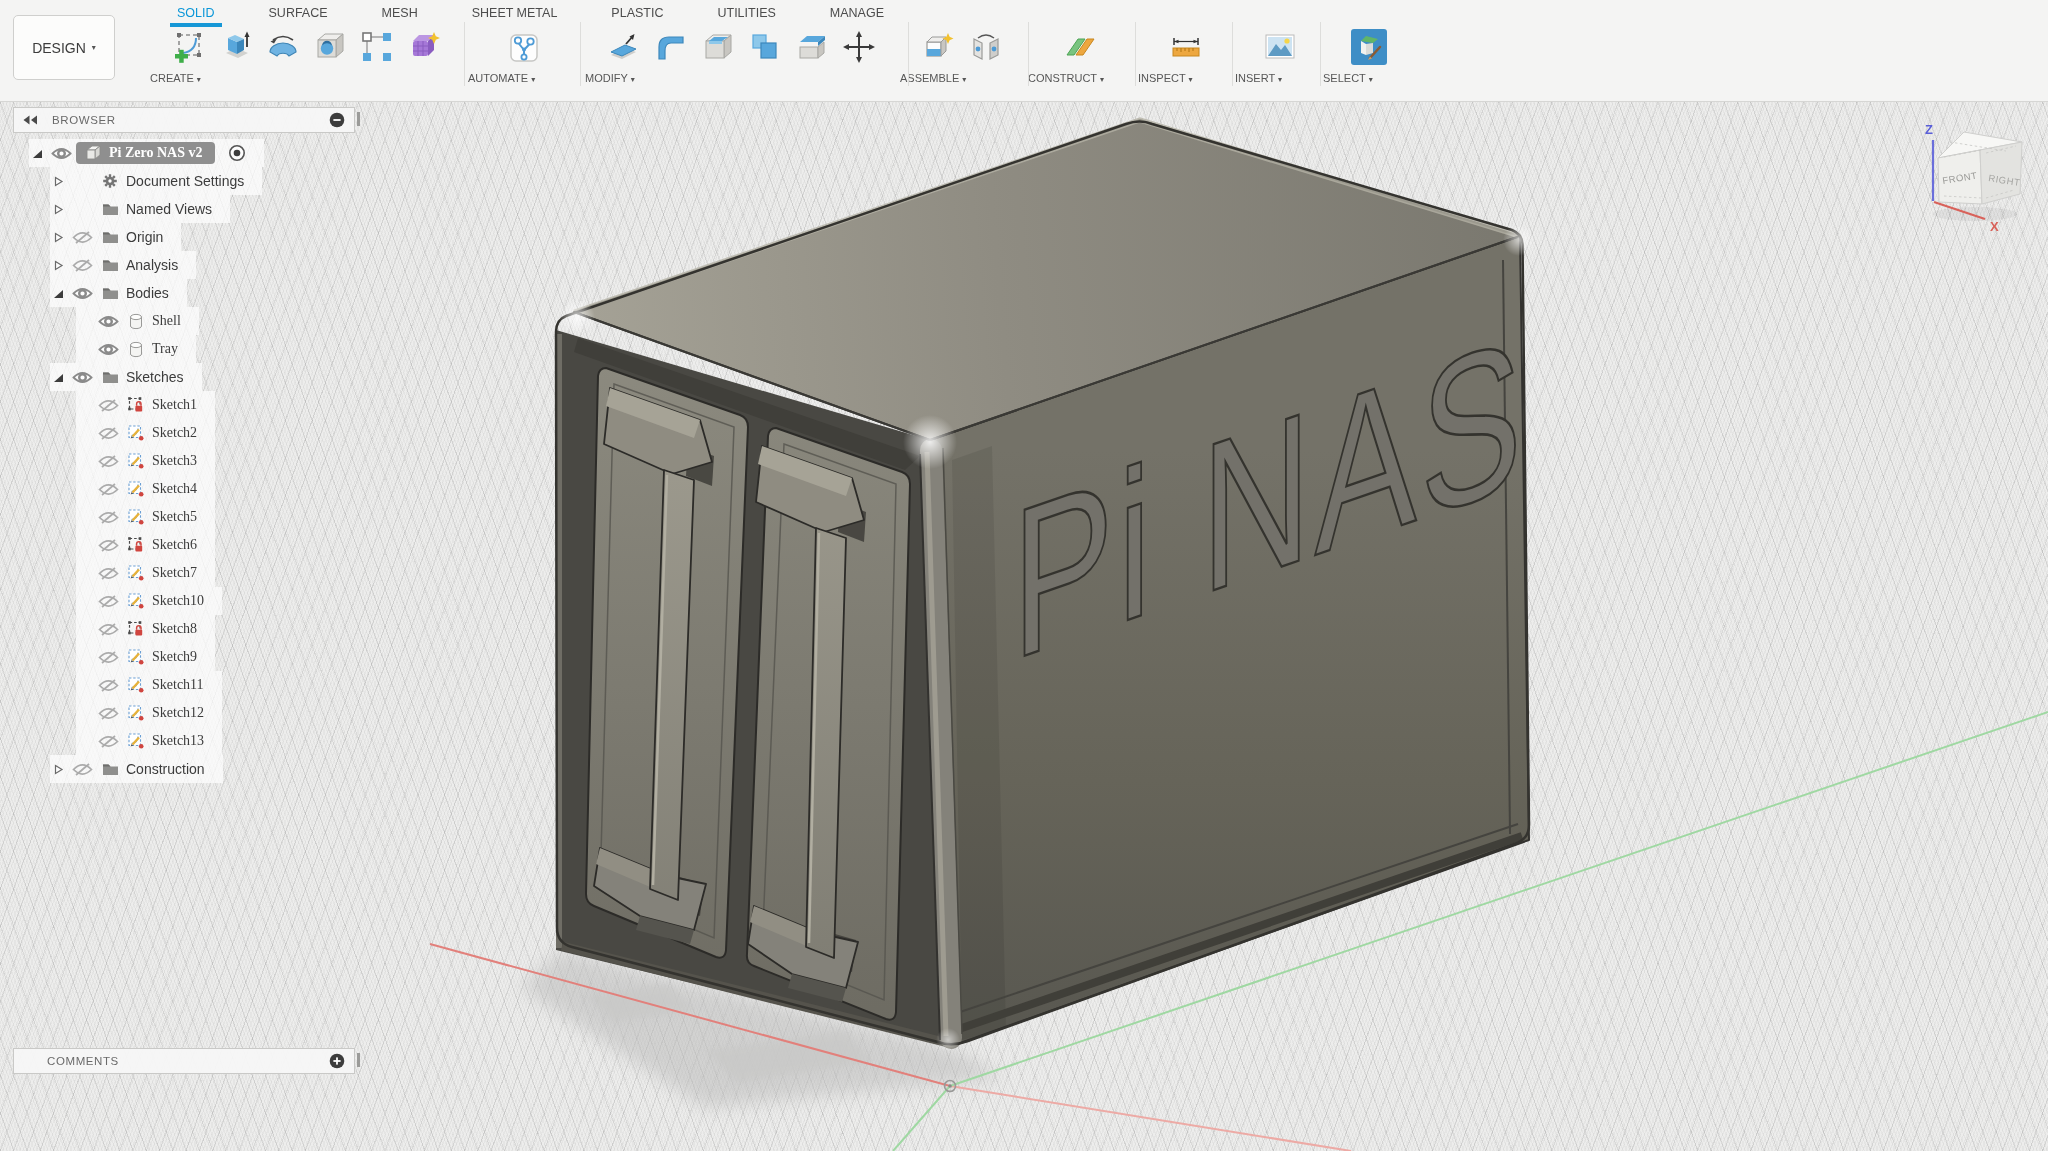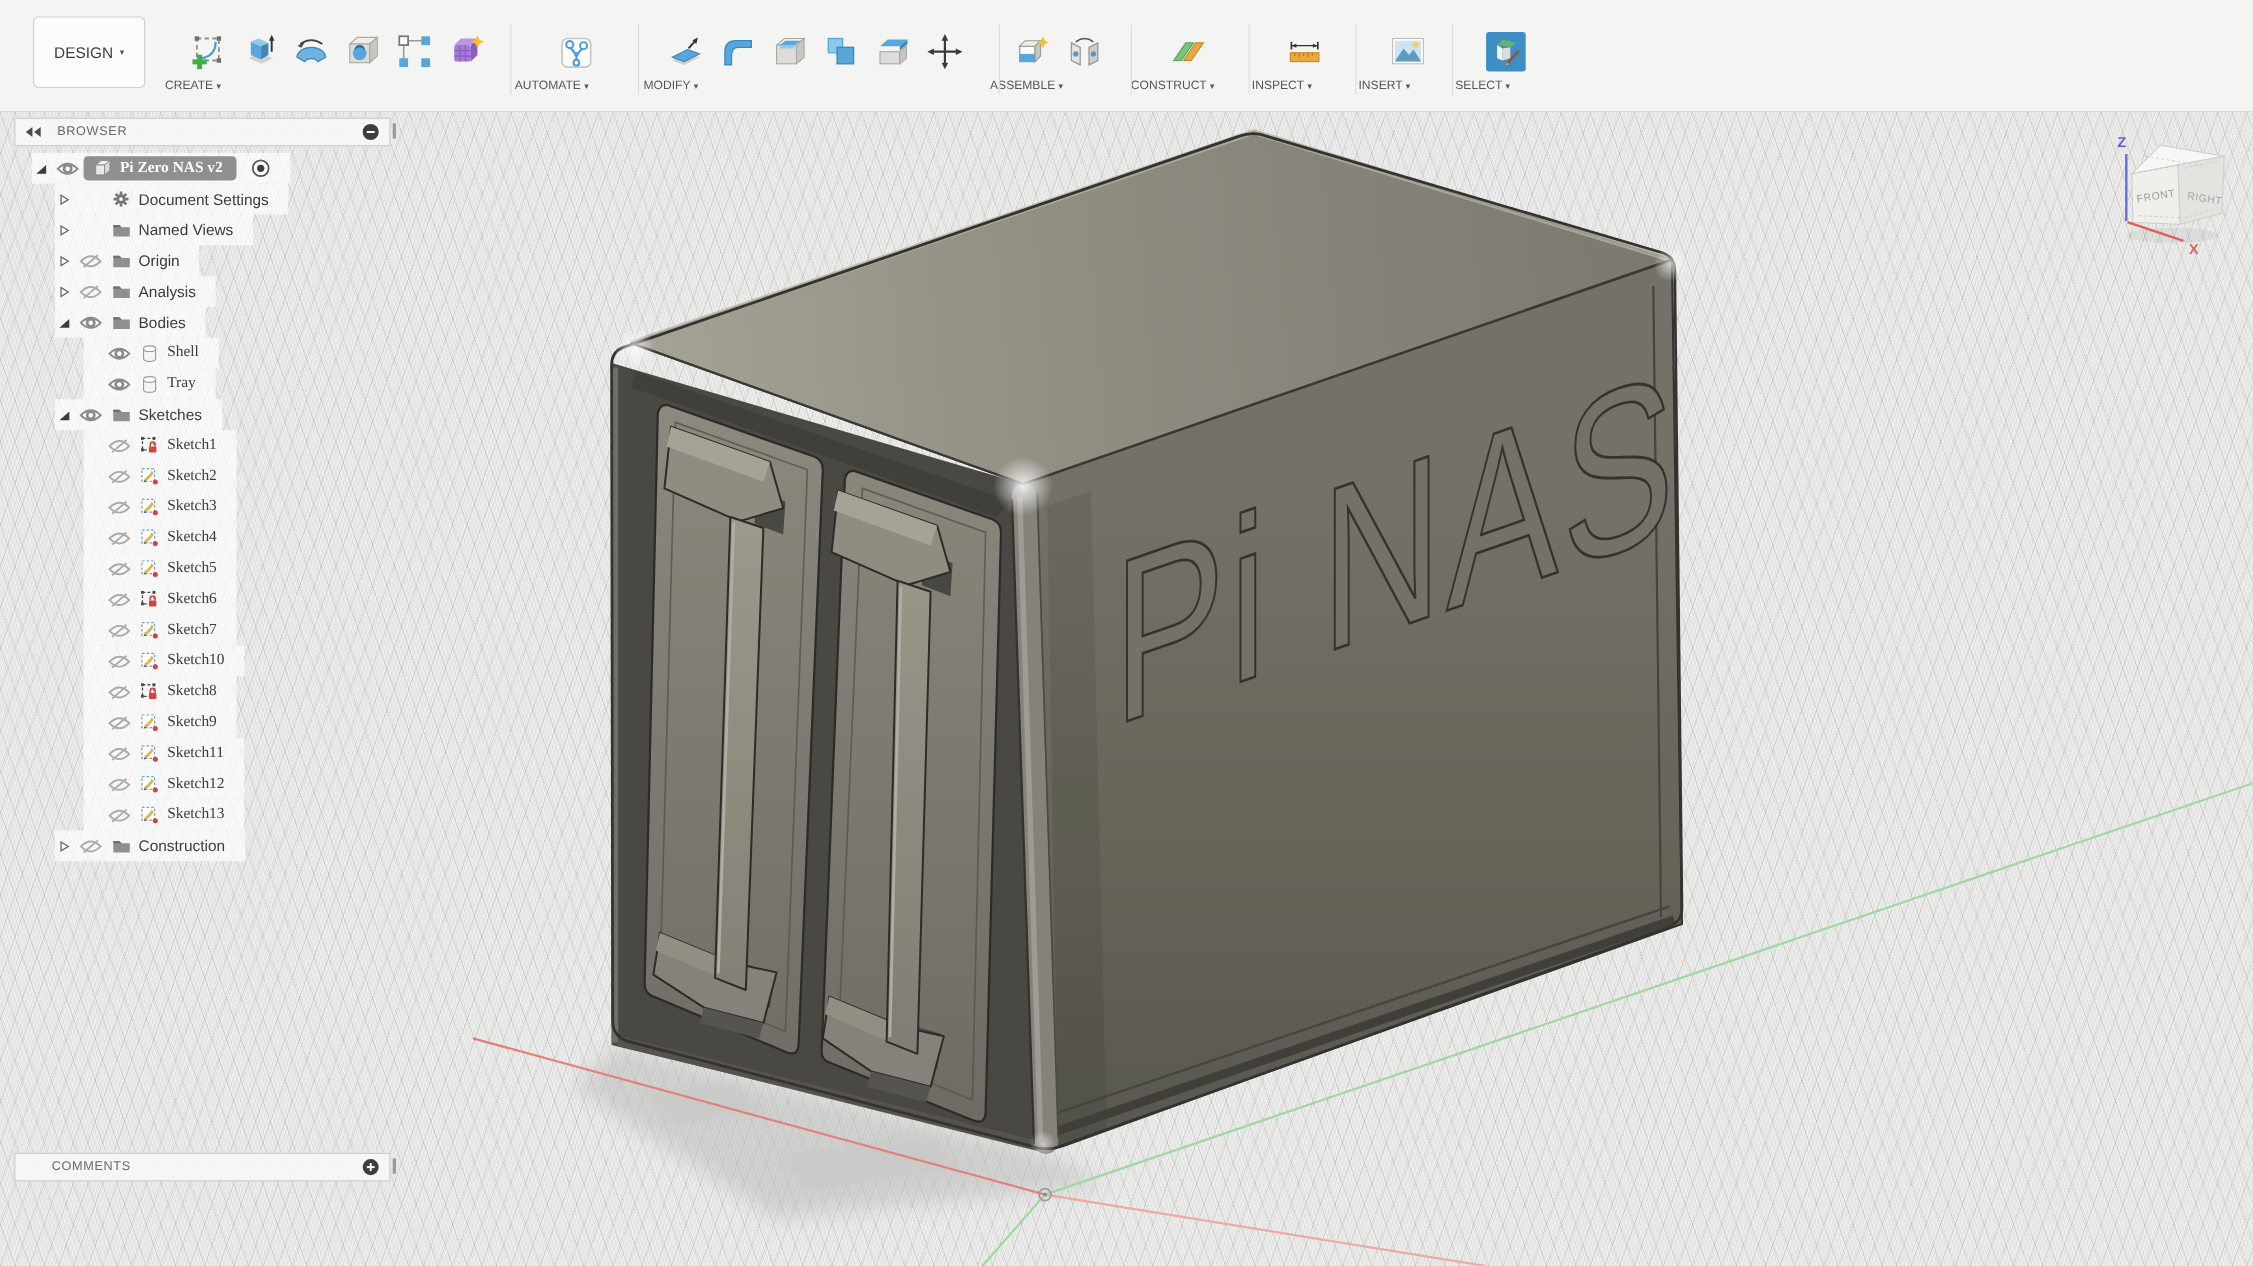--- a/index.html
+++ b/index.html
@@ -2,21 +2,21 @@
 <html><head>
 <meta charset="utf-8">
 <style>
   html,body{margin:0;padding:0;background:#dcdcdc;}
   #stage{position:relative;width:2048px;height:1151px;overflow:hidden;
          font-family:"Liberation Sans","DejaVu Sans",sans-serif;
          -webkit-font-smoothing:antialiased;}
   
   #toolbar{position:absolute;left:0;top:0;width:2048px;height:102px;
            background:#f4f4f3;border-bottom:1px solid #d6d6d4;box-sizing:border-box;}
-  #design-btn{position:absolute;left:30px;top:15px;width:100px;height:63px;
+  #design-btn{position:absolute;left:13px;top:15px;width:100px;height:63px;
               background:#fcfcfb;border:1px solid #cfcfcd;border-radius:5px;
               display:flex;align-items:center;justify-content:center;gap:6px;
               font-size:14px;color:#3c3c3c;cursor:pointer;}
   #design-btn .caret,.glabel .caret{font-size:8px;color:#555;}
   #tabs{position:absolute;left:177px;top:3px;display:flex;gap:54px;}
   .tab{font-size:12.5px;color:#4c4c4c;padding:3px 0 7px;position:relative;white-space:nowrap;cursor:pointer;}
   .tab.active{color:#0a96d8;}
   .tab.active::after{content:"";position:absolute;left:-7px;right:-7px;bottom:0;height:4px;background:#1697d6;}
   .tgroup{position:absolute;top:24px;height:72px;display:flex;flex-direction:column;}
   .gicons{display:flex;align-items:center;justify-content:center;gap:7px;height:46px;}
@@ -57,20 +57,29 @@
 </head>
 <body>
 
 <div id="stage">
 
   <div id="toolbar">
     <div id="design-btn">
       <span>DESIGN</span>
         <span class="caret">▾</span>
     </div>
+    <div id="tabs">
+        <div class="tab active">SOLID</div>
+        <div class="tab">SURFACE</div>
+        <div class="tab">MESH</div>
+        <div class="tab">SHEET METAL</div>
+        <div class="tab">PLASTIC</div>
+        <div class="tab">UTILITIES</div>
+        <div class="tab">MANAGE</div>
+      </div>
     <div id="groups">
         <div class="tgroup" style="left: 150px; width: 312px;">
           <div class="gicons">
             <span class="ticon">
               <svg width="36" height="36" viewBox="0 0 36 36">
                 <rect x="8" y="6" width="20" height="20" fill="none" stroke="#8f8f8f" stroke-width="1.6" stroke-dasharray="4 3"></rect>
                 <rect x="6" y="4" width="4" height="4" fill="#6f6f6f"></rect>
                 <rect x="26" y="4" width="4" height="4" fill="#6f6f6f"></rect>
                 <rect x="26" y="24" width="4" height="4" fill="#6f6f6f"></rect>
                 <path d="M12,24 Q25,22 25,9" fill="none" stroke="#4d9bd6" stroke-width="2"></path>

